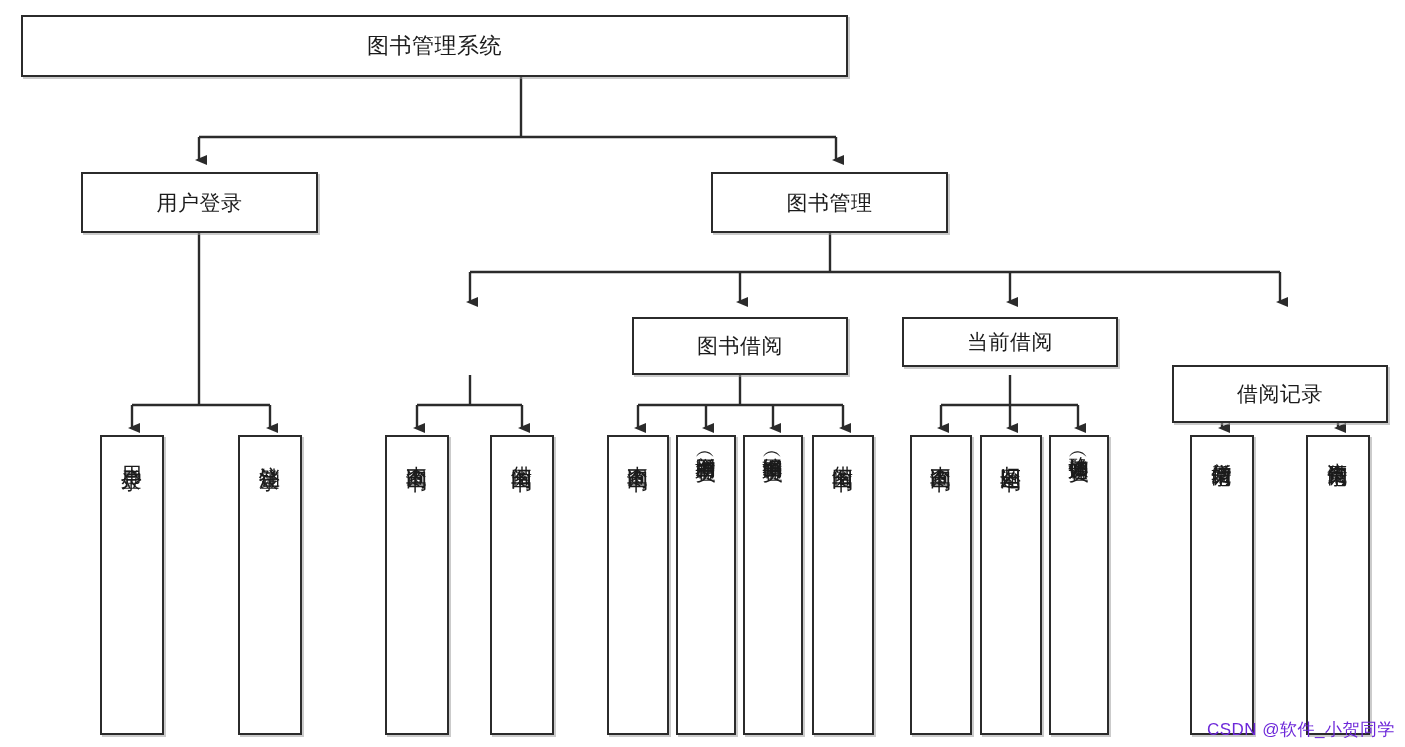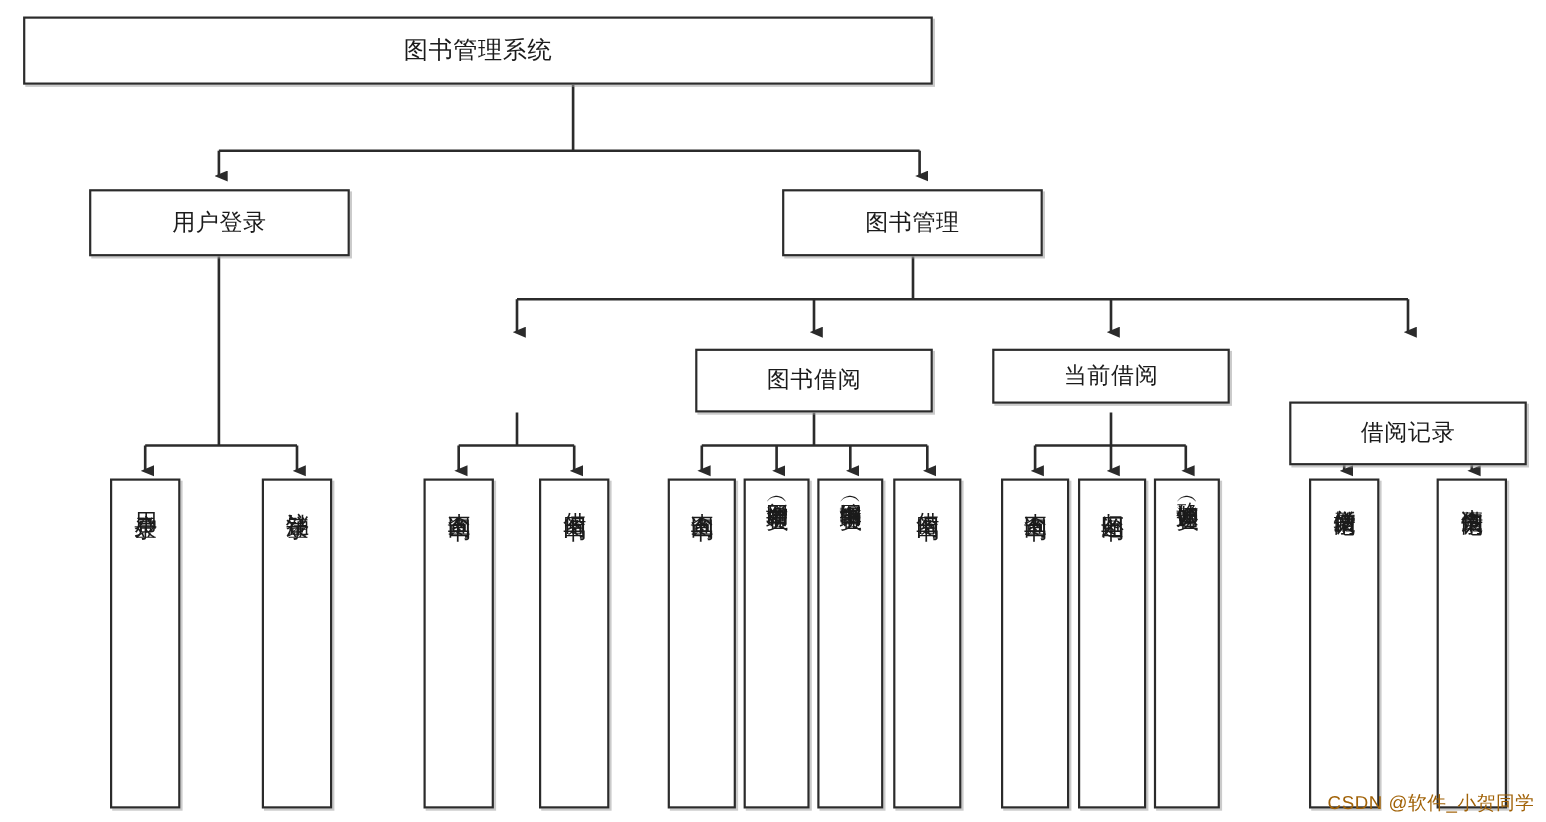--- a/index.html
+++ b/index.html
@@ -63,21 +63,21 @@
     font-size: 20px;
     letter-spacing: 1px;
   }
   .node.root .label { font-size: 22px; }
 
   .watermark {
     position: absolute;
     right: 10px;
     bottom: 6px;
     font-size: 17px;
-    color: #a16207;
+    color: #6d28d9;
     letter-spacing: 0.5px;
     white-space: nowrap;
   }
 </style>
 </head>
 <body>
 
 <div id="canvas">
 
   <svg class="wires" viewBox="0 0 1405 747">

